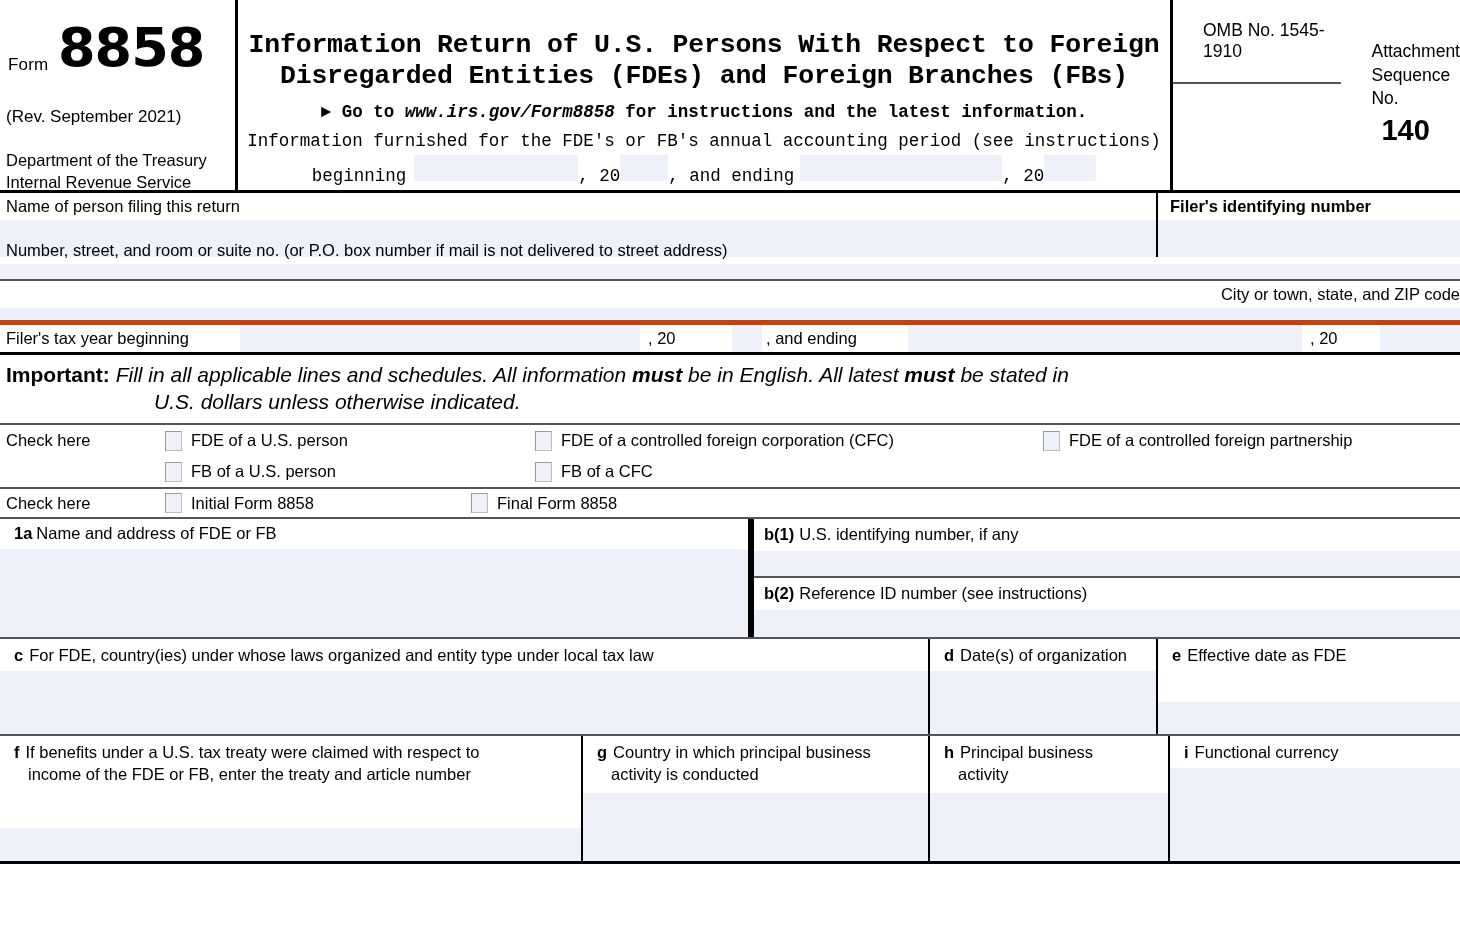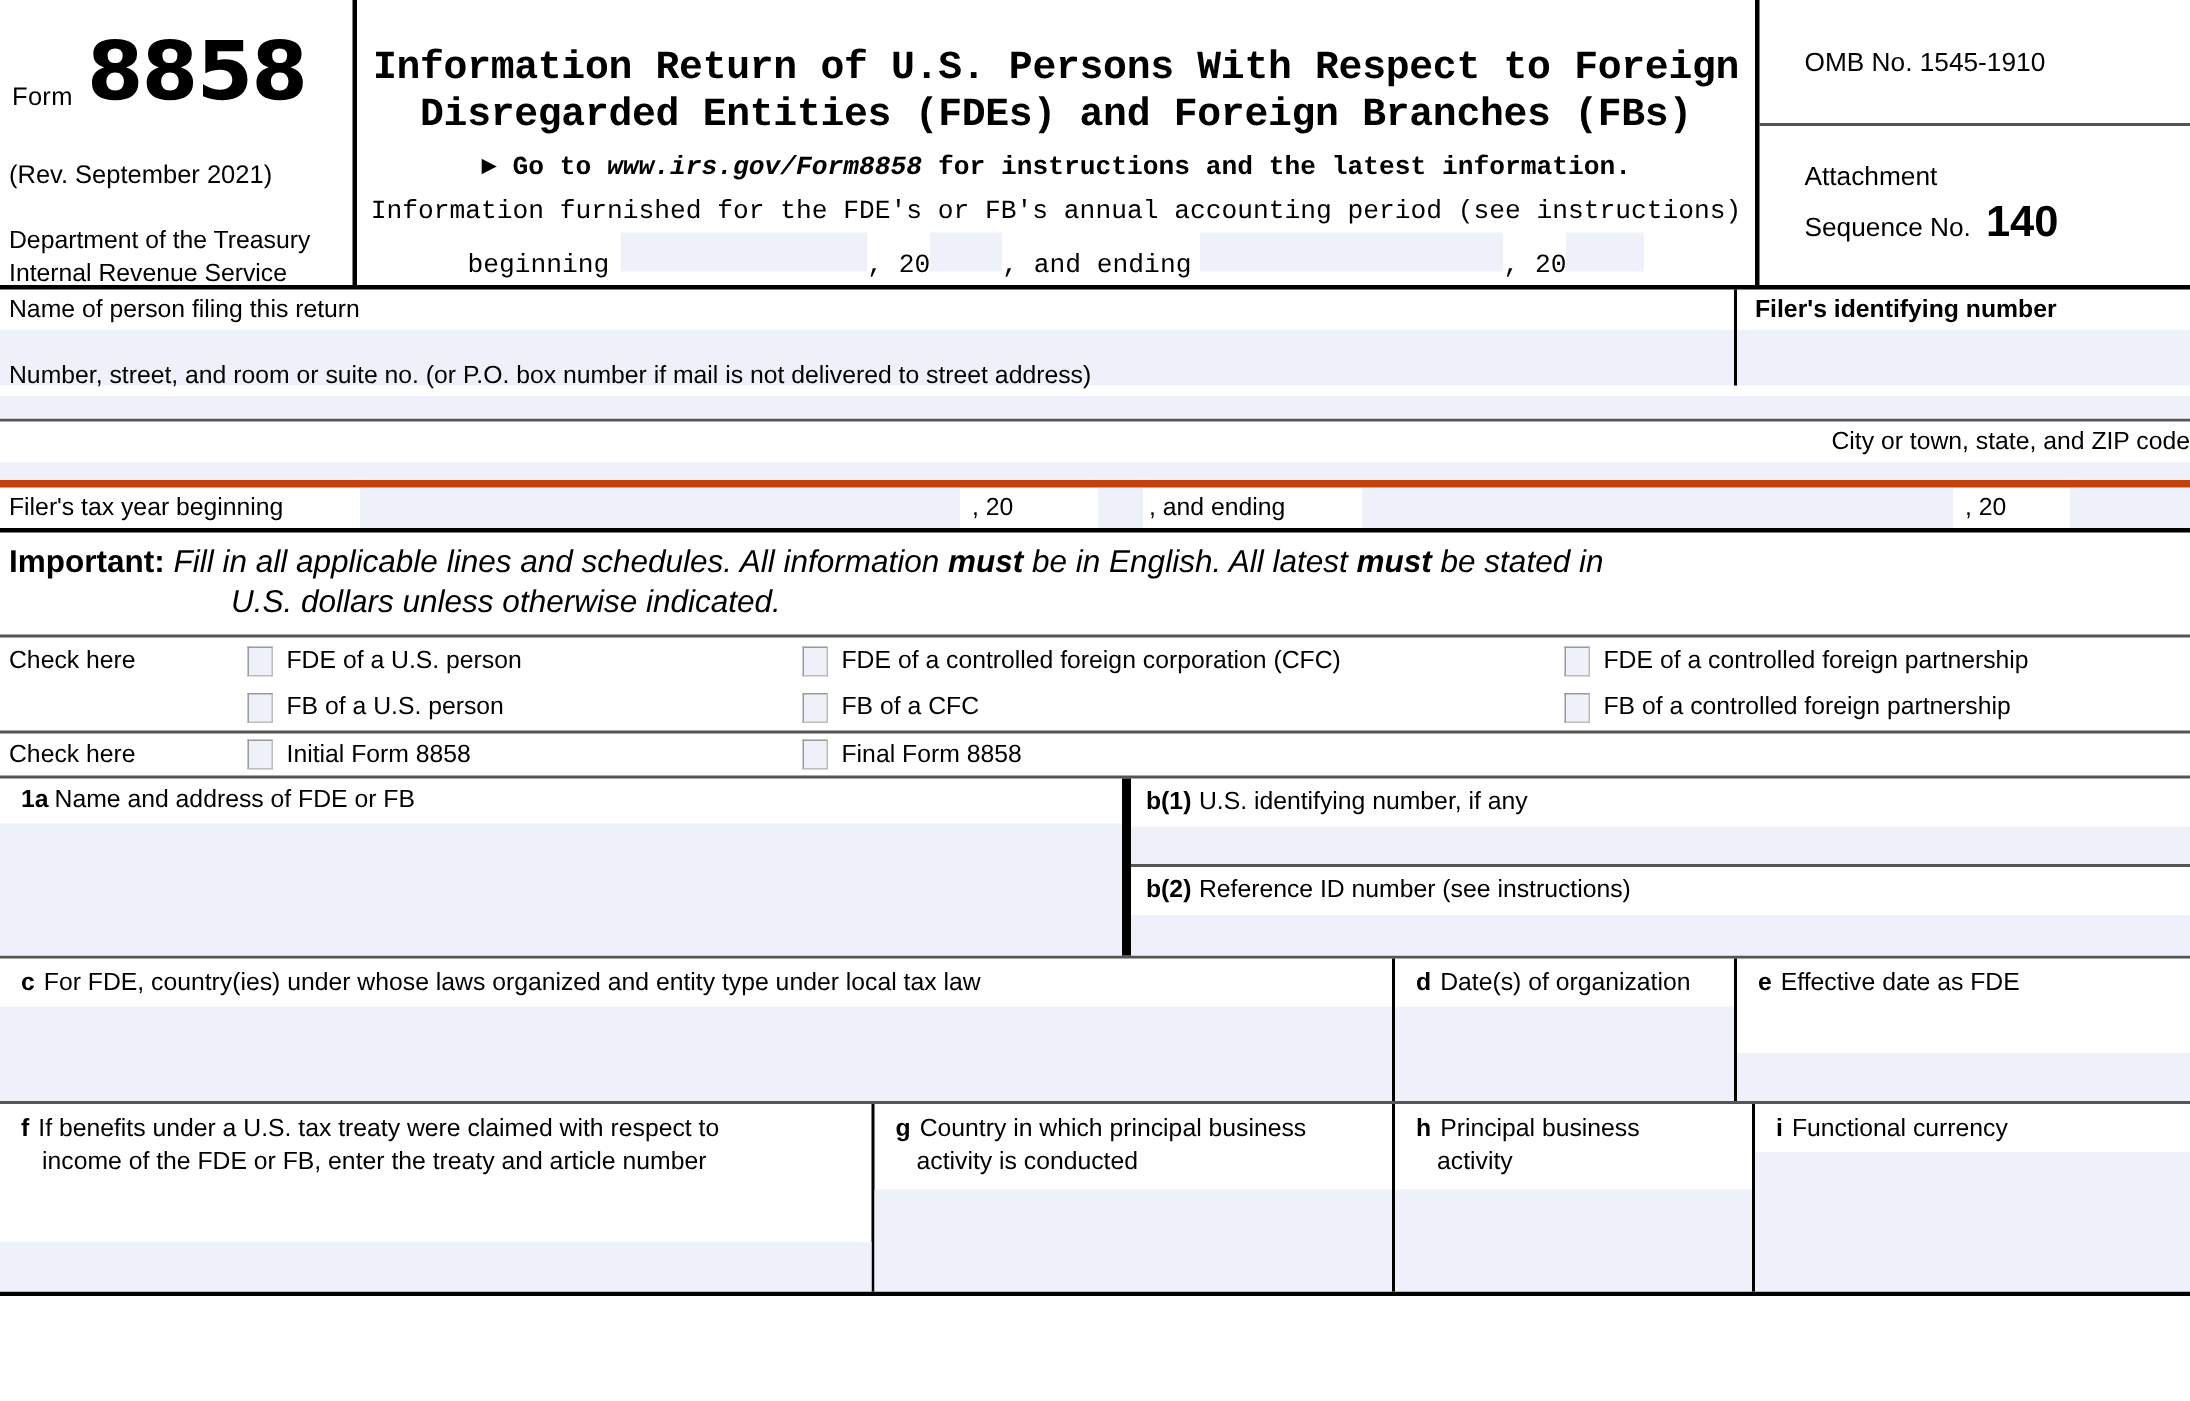--- a/index.html
+++ b/index.html
@@ -92,21 +92,21 @@
     justify-content: center;
     align-items: baseline;
     gap: 0;
   }
   .fill { background: #eef1fa; display: inline-block; height: 26px; }
 
   .hdr-right {
     width: 290px;
     border-left: 3px solid #000;
     display: flex;
-    flex-direction: column;
+    flex-direction: row;
   }
   .omb {
     height: 84px;
     border-bottom: 2px solid #555;
     display: flex;
     align-items: center;
     padding-left: 30px;
     font-size: 17.5px;
   }
   .attach {
@@ -183,21 +183,21 @@
     display: flex;
     align-items: center;
     height: 31px;
     font-size: 16.5px;
   }
   .chk-here { width: 165px; padding-left: 6px; }
   .chk-item { display: flex; align-items: center; gap: 9px; }
   .chk-item.c1 { width: 370px; }
   .chk-item.c2 { width: 508px; }
   .chk-item.c3 { flex: 1; }
-  .chk-item.d1 { width: 370px; }
+  .chk-item.d1 { width: 306px; }
   .chk-item.d2 { flex: 1; }
   .cbox {
     width: 17px; height: 20px;
     background: #eef1fa;
     border: 1px solid #9a9a9a;
     border-right-color: #bdbdbd;
     border-bottom-color: #bdbdbd;
     flex: none;
   }
   .checkrow2 {
@@ -363,24 +363,20 @@
     <div class="checkrow">
       <div class="chk-here"></div>
       <div class="chk-item c1">
         <span class="cbox"></span>
         <span>FB of a U.S. person</span>
       </div>
       <div class="chk-item c2">
         <span class="cbox"></span>
         <span>FB of a CFC</span>
       </div>
-      <div class="chk-item c3">
-        <span class="cbox"></span>
-        <span>FB of a controlled foreign partnership</span>
-      </div>
     </div>
   </div>
 
   <div class="checkrow2" style="border-top:none;border-bottom:2px solid #555;">
     <div class="chk-here">Check here</div>
     <div class="chk-item d1">
       <span class="cbox"></span>
       <span>Initial Form 8858</span>
     </div>
     <div class="chk-item d2">

